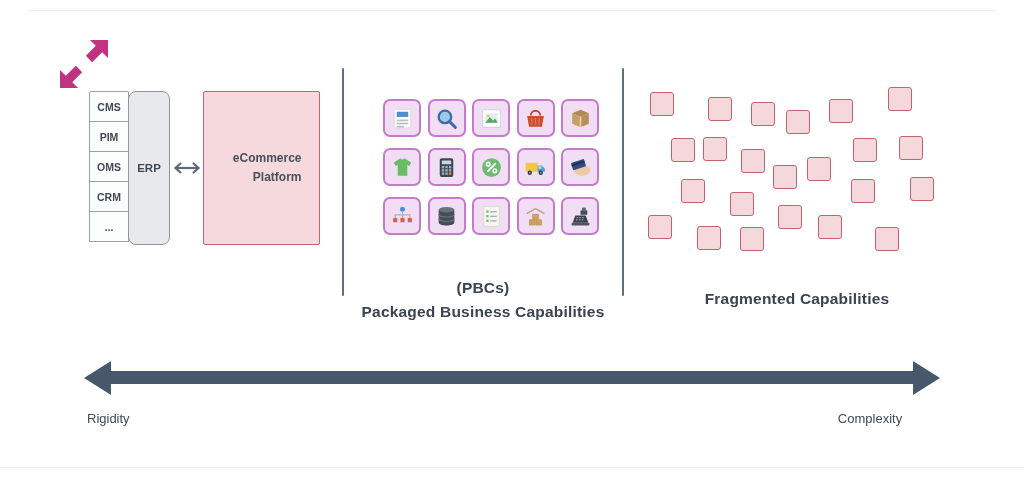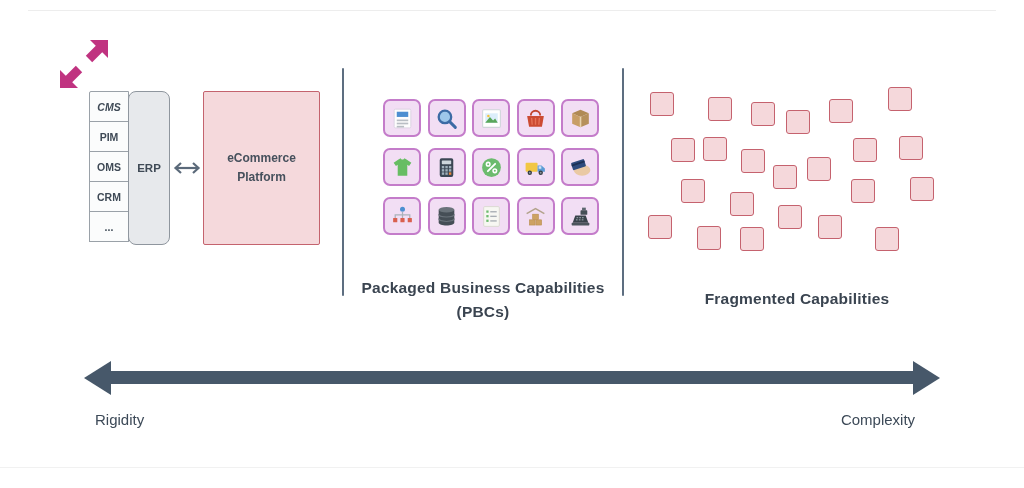--- a/index.html
+++ b/index.html
@@ -12,31 +12,31 @@
   .rule.bottom { left:0; right:0; top:467px; background:#f1f1f1; }
 
   
   .expand { position:absolute; left:56px; top:36px; width:56px; height:56px; }
 
   
   .modules { position:absolute; left:89px; top:91px; width:40px; }
   .module-cell { width:40px; height:31px; background:#fbfcfc; border:1px solid #9aa1a8;
     margin-top:-1px; display:flex; align-items:center; justify-content:center;
     font-size:10.5px; font-weight:700; color:#3f4a56; }
-  .module-cell:first-child { margin-top:0; border-top-left-radius:2px;font-style:italic; }
+  .module-cell:first-child { margin-top:0; border-top-left-radius:2px; }
   .erp-box { position:absolute; left:128px; top:91px; width:42px; height:154px;
     background:#e7e9ec; border:1px solid #8f969e; border-radius:8px;
     display:flex; align-items:center; justify-content:center;
     font-size:11.5px; font-weight:700; color:#3f4a56; }
   .link-arrow { position:absolute; left:173px; top:161px; }
   .platform-box { position:absolute; left:203px; top:91px; width:117px; height:154px;
     background:#f5d9dc; border:1.5px solid #c4636e; border-radius:2px;
     display:flex; align-items:center; justify-content:center; text-align:center; }
   .platform-box span { display:block; width:80px; font-size:12px; font-weight:700;
-    color:#46505c; line-height:1.55; }
+    color:#46505c; line-height:1.55;text-align:right; }
 
   
   .divider { position:absolute; top:68px; width:2px; height:228px; background:#5d6e80; border-radius:1px; }
   .divider.d1 { left:342px; }
   .divider.d2 { left:622px; }
 
   
   .pbc-grid { position:absolute; left:383px; top:99px; width:223px;
     display:grid; grid-template-columns:repeat(5,38px); grid-auto-rows:38px; gap:11px 6.5px; }
   .tile { width:38px; height:38px; background:#f2def4; border:2px solid #c47cca;
@@ -53,21 +53,21 @@
     color:#3a4450; letter-spacing:0.2px; }
   .title-monolith { left:30px; width:312px; top:290px; }
   .title-pbc { left:344px; width:278px; top:276px; line-height:1.55; }
   .title-micro { left:624px; width:346px; top:290px; }
 
   
   .axis-shaft { position:absolute; left:109px; top:371px; width:806px; height:13px; background:#47586a; }
   .axis-head { position:absolute; width:0; height:0; border-top:17px solid transparent; border-bottom:17px solid transparent; }
   .axis-head.left { left:84px; top:360.5px; border-right:27px solid #47586a; }
   .axis-head.right { left:913px; top:360.5px; border-left:27px solid #47586a; }
-  .axis-label { position:absolute; top:411px; font-size:15px; font-weight:400; color:#3d4a58;margin-left:8px; }
+  .axis-label { position:absolute; top:411px; font-size:13px; font-weight:400; color:#3d4a58; }
   .axis-label.left { left:87px; }
   .axis-label.right { left:810px; width:120px; text-align:center; }
 </style>
 </head>
 <body>
 
 <div class="stage">
   <div class="rule top"></div>
   <div class="rule bottom"></div>
 
@@ -244,22 +244,22 @@
             <rect x="13.4" y="12.5" width="1.6" height="1.2"></rect>
           <rect x="7.6" y="14.6" width="1.6" height="1.2"></rect>
             <rect x="10.4" y="14.6" width="1.6" height="1.2"></rect>
             <rect x="13.2" y="14.6" width="1.6" height="1.2"></rect>
         </g>
         <rect x="3.5" y="18" width="17" height="2.6" rx="0.6" fill="#4c555d"></rect>
       </svg>
     </div>
   </div>
   <div class="sec-title title-pbc">
+    <div>(PBCs)</div>
     <div>Packaged Business Capabilities</div>
-    <div>(PBCs)</div>
   </div>
 
   <div class="micro-field" id="micro-field">
       <div class="micro-square" style="left: 650px; top: 92px;"></div>
       <div class="micro-square" style="left: 708px; top: 97px;"></div>
       <div class="micro-square" style="left: 751px; top: 102px;"></div>
       <div class="micro-square" style="left: 786px; top: 110px;"></div>
       <div class="micro-square" style="left: 829px; top: 99px;"></div>
       <div class="micro-square" style="left: 888px; top: 87px;"></div>
       <div class="micro-square" style="left: 671px; top: 138px;"></div>

